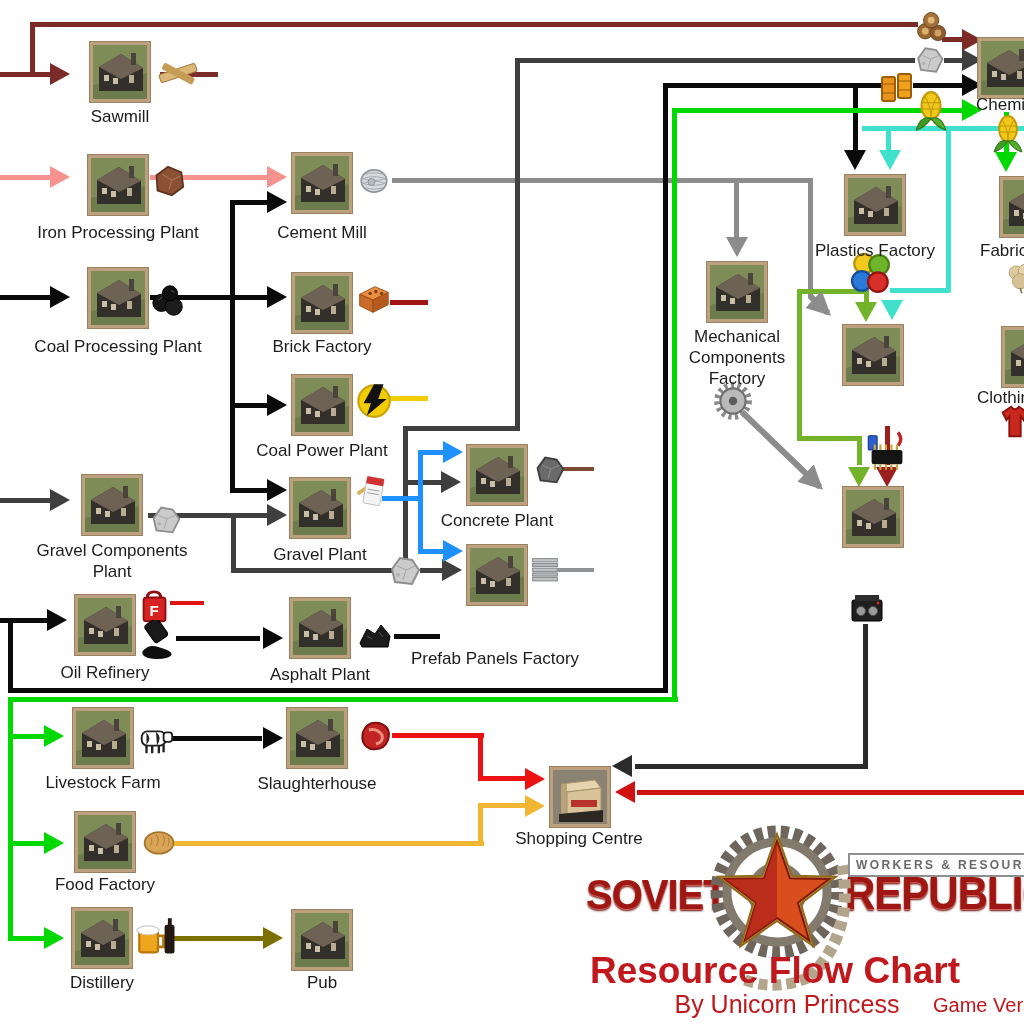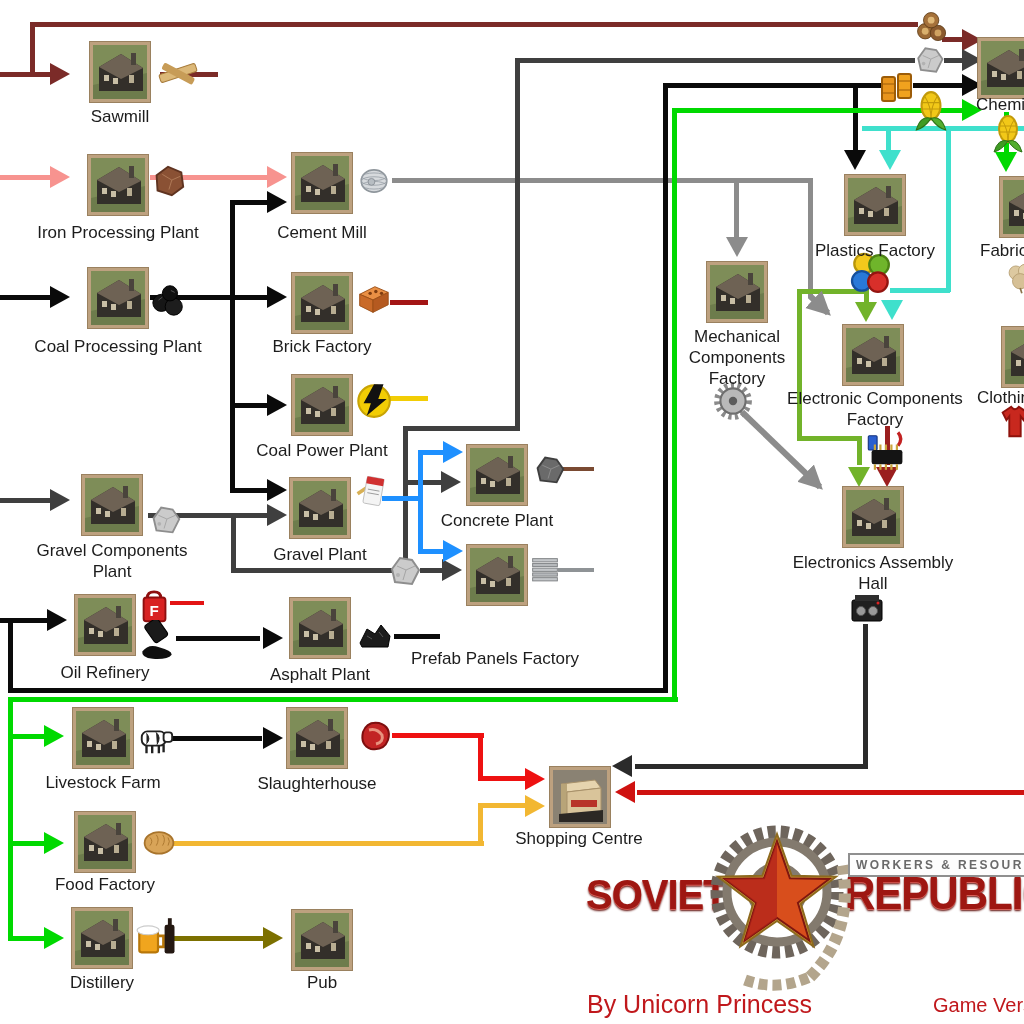--- a/index.html
+++ b/index.html
@@ -14,21 +14,21 @@
          box-shadow:inset 0 0 0 1px #e8d9bf, 0 0 0 1px #9a815f;z-index:3;background:#7e8d58;}
   .thumb svg{width:100%;height:100%;display:block;}
   .nlabel{position:absolute;font-size:17px;line-height:21px;color:#1c1c1c;text-align:center;z-index:5;}
   .nlabel.nowrap{white-space:nowrap;text-align:left;}
   #diag{position:absolute;left:0;top:0;z-index:2;pointer-events:none;}
   .logo-soviet,.logo-republic{position:absolute;font-weight:bold;color:#9e1712;z-index:6;
       letter-spacing:-1px;text-shadow:0 1px 0 #d8615a, 0 2px 2px #5e0d09;transform:scaleY(1.08);}
   .logo-badge{position:absolute;background:#fdfdfd;border:2px solid #8f8f8f;color:#6a6a6a;
       font-weight:bold;font-size:12px;letter-spacing:2.4px;padding:3px 6px;white-space:nowrap;z-index:7;}
   .big-title{position:absolute;color:#c0181c;font-size:37px;font-weight:bold;text-align:center;z-index:6;}
-  .sub-title{position:absolute;color:#c0181c;font-size:25px;z-index:6;}
+  .sub-title{position:absolute;color:#c0181c;font-size:25px;text-align:center;z-index:6;}
   .ver-label{position:absolute;color:#c0181c;font-size:20px;white-space:nowrap;z-index:6;}
   #emblem{position:absolute;z-index:6;}
 </style>
 </head>
 <body>
 
 <div id="canvas">
 
   <svg id="diag" width="1024" height="1024" viewBox="0 0 1024 1024">
     <defs>
@@ -48,20 +48,21 @@
     <circle cx="87" cy="80" r="60" fill="none" stroke="#6e655c" stroke-width="13" stroke-dasharray="8 5"></circle>
     <circle cx="87" cy="80" r="50" fill="none" stroke="#837a6e" stroke-width="9"></circle>
     <circle cx="87" cy="80" r="26" fill="none" stroke="#837a6e" stroke-width="7"></circle>
     <path d="M120,165 Q165,120 152,50" fill="none" stroke="#b3a58c" stroke-width="12" stroke-dasharray="9 5"></path>
     <path d="M55,168 Q88,180 122,164" fill="none" stroke="#b3a58c" stroke-width="11" stroke-dasharray="9 5"></path>
     <polygon points="87,22 101.7,63.8 146,64.8 110.8,91.7 123.5,134.2 87,109 50.5,134.2 63.2,91.7 28,64.8 72.3,63.8" fill="#d9a43c" stroke="#8d6a1e" stroke-width="2"></polygon>
     <polygon points="87,29 99.9,66.2 139.3,67 107.9,90.8 119.3,128.5 87,106 54.7,128.5 66.1,90.8 34.7,67 74.1,66.2" fill="#d84e1c" stroke="#7e1710" stroke-width="2"></polygon>
     <polygon points="87,29 87,106 54.7,128.5 66.1,90.8 34.7,67 74.1,66.2" fill="#b1231b" opacity="0.75"></polygon>
   </svg>
 
+  <div class="big-title" style="left:575px;top:950px;width:400px;">Resource Flow Chart</div>
   <div class="sub-title" style="left:587px;top:990px;width:400px;">By Unicorn Princess</div>
   <div class="ver-label" style="left:933px;top:994px;">Game Version</div>
 <div class="ln" style="left: 30px; top: 22px; width: 888px; height: 5px; background: rgb(123, 43, 40); z-index: 1;"></div>
     <div class="ln" style="left: 30px; top: 22px; width: 5px; height: 55px; background: rgb(123, 43, 40); z-index: 1;"></div>
     <div class="ln" style="left: 0px; top: 72px; width: 52px; height: 5px; background: rgb(123, 43, 40); z-index: 1;"></div>
     <div class="ln" style="left: 160px; top: 72px; width: 58px; height: 5px; background: rgb(123, 43, 40); z-index: 1;"></div>
     <div class="ln" style="left: 942px; top: 37px; width: 24px; height: 5px; background: rgb(123, 43, 40); z-index: 1;"></div>
     <div class="ln" style="left: 0px; top: 175px; width: 52px; height: 5px; background: rgb(247, 147, 143); z-index: 1;"></div>
     <div class="ln" style="left: 150px; top: 175px; width: 117px; height: 5px; background: rgb(247, 147, 143); z-index: 1;"></div>
     <div class="ln" style="left: 0px; top: 295px; width: 52px; height: 5px; background: rgb(10, 10, 10); z-index: 1;"></div>
@@ -677,34 +678,32 @@
         <rect width="54" height="54" fill="#7e8d58"></rect>
         <path d="M0,40 L54,28 L54,54 L0,54 z" fill="#6d7c4c"></path>
         <path d="M6,22 L28,9 L50,23 L50,46 L6,46 z" fill="#332f2a"></path>
         <path d="M6,22 L28,9 L50,23 L28,34 z" fill="#6e6254"></path>
         <rect x="11" y="30" width="5" height="6" fill="#c9bfa6"></rect>
         <rect x="20" y="33" width="5" height="6" fill="#c9bfa6"></rect>
         <rect x="36" y="30" width="5" height="8" fill="#b8ad92"></rect>
         <rect x="38" y="8" width="5" height="12" fill="#4a443c"></rect>
       </svg>
     </div>
-    <div class="nlabel" style="left: 775px; top: 388px; width: 200px;">Electronic Components Factory</div>
     <div class="thumb" style="left: 843px; top: 487px;">
       <svg viewBox="0 0 54 54">
         <rect width="54" height="54" fill="#7e8d58"></rect>
         <path d="M0,40 L54,28 L54,54 L0,54 z" fill="#6d7c4c"></path>
         <path d="M6,22 L28,9 L50,23 L50,46 L6,46 z" fill="#332f2a"></path>
         <path d="M6,22 L28,9 L50,23 L28,34 z" fill="#6e6254"></path>
         <rect x="11" y="30" width="5" height="6" fill="#c9bfa6"></rect>
         <rect x="20" y="33" width="5" height="6" fill="#c9bfa6"></rect>
         <rect x="36" y="30" width="5" height="8" fill="#b8ad92"></rect>
         <rect x="38" y="8" width="5" height="12" fill="#4a443c"></rect>
       </svg>
     </div>
-    <div class="nlabel" style="left: 788px; top: 552px; width: 170px;">Electronics Assembly Hall</div>
     <div class="thumb" style="left: 978px; top: 38px;">
       <svg viewBox="0 0 54 54">
         <rect width="54" height="54" fill="#7e8d58"></rect>
         <path d="M0,40 L54,28 L54,54 L0,54 z" fill="#6d7c4c"></path>
         <path d="M6,22 L28,9 L50,23 L50,46 L6,46 z" fill="#332f2a"></path>
         <path d="M6,22 L28,9 L50,23 L28,34 z" fill="#6e6254"></path>
         <rect x="11" y="30" width="5" height="6" fill="#c9bfa6"></rect>
         <rect x="20" y="33" width="5" height="6" fill="#c9bfa6"></rect>
         <rect x="36" y="30" width="5" height="8" fill="#b8ad92"></rect>
         <rect x="38" y="8" width="5" height="12" fill="#4a443c"></rect>

